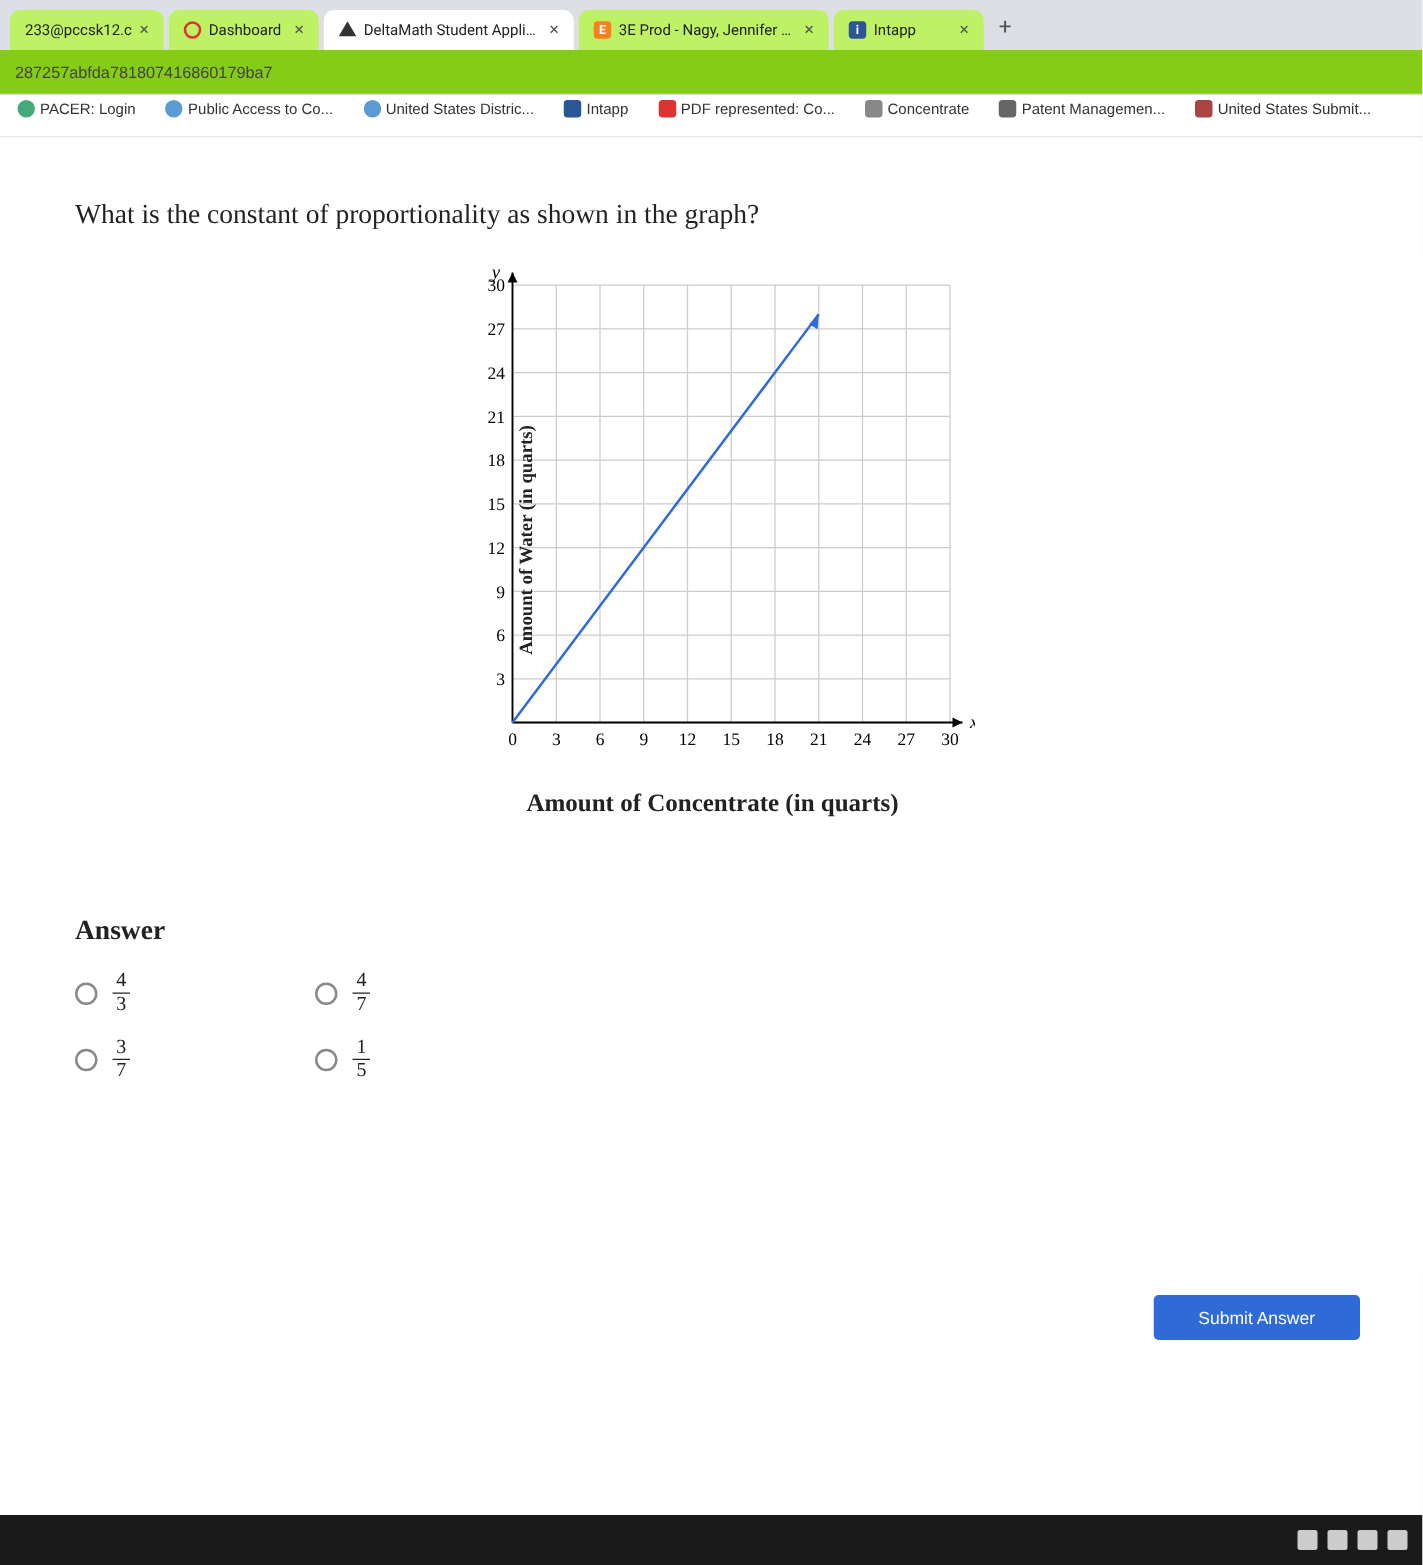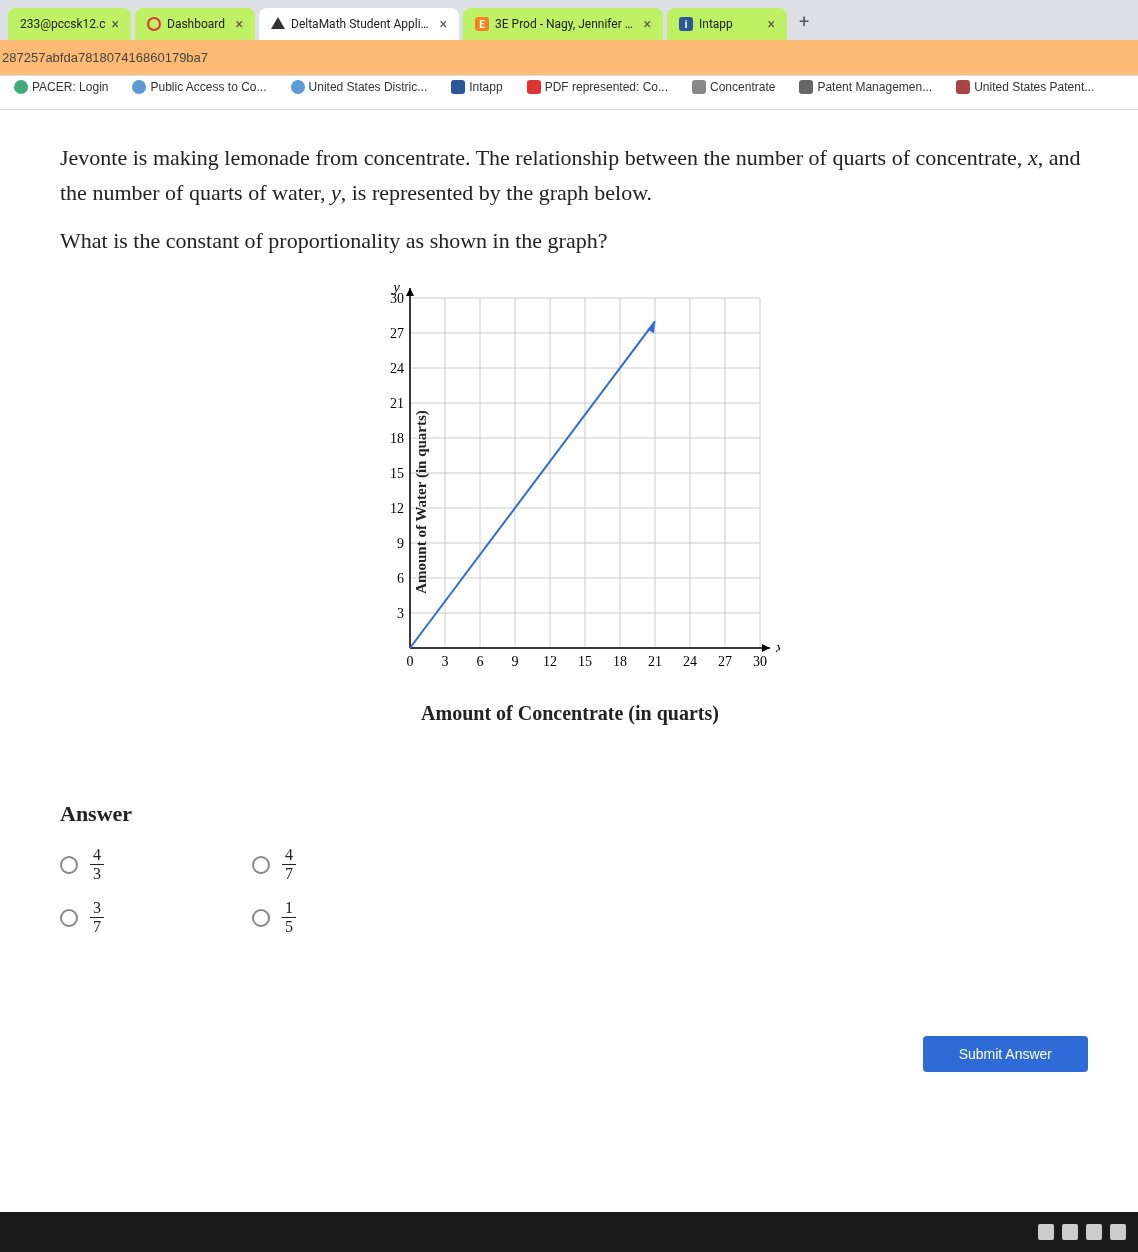--- a/index.html
+++ b/index.html
@@ -39,25 +39,25 @@
   .tab-title { white-space: nowrap; overflow: hidden; text-overflow: ellipsis; flex: 1; }
   .tab-close { font-size: 14px; color: #555; cursor: pointer; }
   .tab-fav { width: 14px; height: 14px; display: inline-block; }
   .fav-circle { width:14px; height:14px; border-radius:50%; border:2px solid #d33; display:inline-block; }
   .fav-delta { width:0;height:0;border-left:7px solid transparent;border-right:7px solid transparent;border-bottom:12px solid #333;display:inline-block; }
   .fav-e { width:14px;height:14px;background:#f58220;border-radius:3px;color:#fff;font-weight:bold;font-size:10px;display:flex;align-items:center;justify-content:center; }
   .fav-i { width:14px;height:14px;background:#2b5797;border-radius:3px;color:#fff;font-weight:bold;font-size:10px;display:flex;align-items:center;justify-content:center; }
   .new-tab { padding:8px; font-size:18px; color:#555; cursor:pointer; }
 
   .addr-bar {
-    background: #fdba74;
+    background: #84cc16;
     height: 36px;
     display: flex;
     align-items: center;
-    padding: 0 2px;
+    padding: 0 12px;
     font-family: -apple-system, sans-serif;
     font-size: 13px;
     color: #444;
     border-bottom: 1px solid #ddd;
   }
   .addr-text { white-space: nowrap; overflow: hidden; text-overflow: ellipsis; }
 
   .bookmarks-bar {
     background: #fff;
     height: 34px;
@@ -270,29 +270,26 @@
   <div class="bookmark">
       <span class="bm-icon rel"></span>
       <span>Concentrate</span>
     </div>
   <div class="bookmark">
       <span class="bm-icon pat"></span>
       <span>Patent Managemen...</span>
     </div>
   <div class="bookmark">
       <span class="bm-icon usp"></span>
-      <span>United States Patent...</span>
+      <span>United States Submit...</span>
     </div>
 </div>
 
 <div class="page">
 
-  <p class="question-text">
-    <span>Jevonte is making lemonade from concentrate. The relationship between the number of quarts of concentrate, </span><span class="var">x</span><span>, and the number of quarts of water, </span><span class="var">y</span><span>, is represented by the graph below.</span>
-  </p>
   <p class="sub-question">What is the constant of proportionality as shown in the graph?</p>
 
   <div class="chart-container">
     <div class="axis-label-y">Amount of Water (in quarts)</div>
     <svg class="chart-svg" width="420" height="420">
 
       <g>
 
         <g stroke="#ccc" stroke-width="1">
           <line x1="50" y1="370" x2="400" y2="370"></line>

